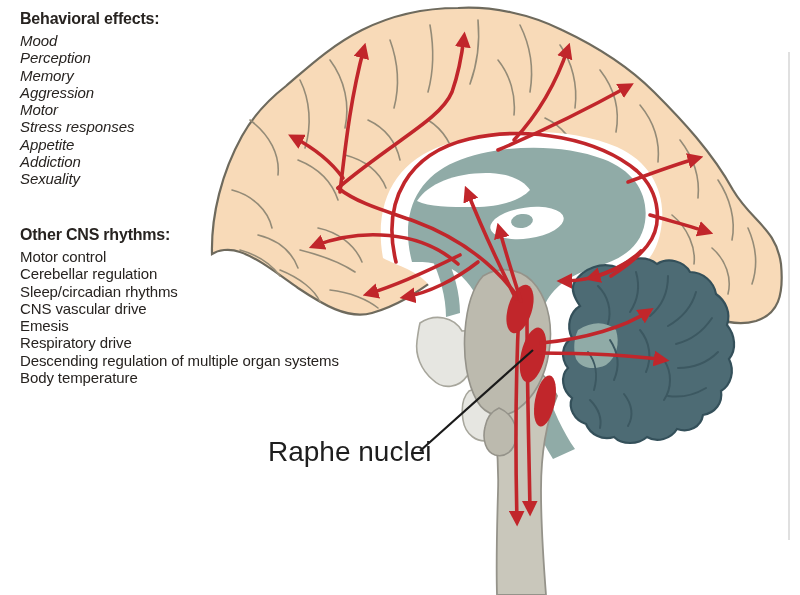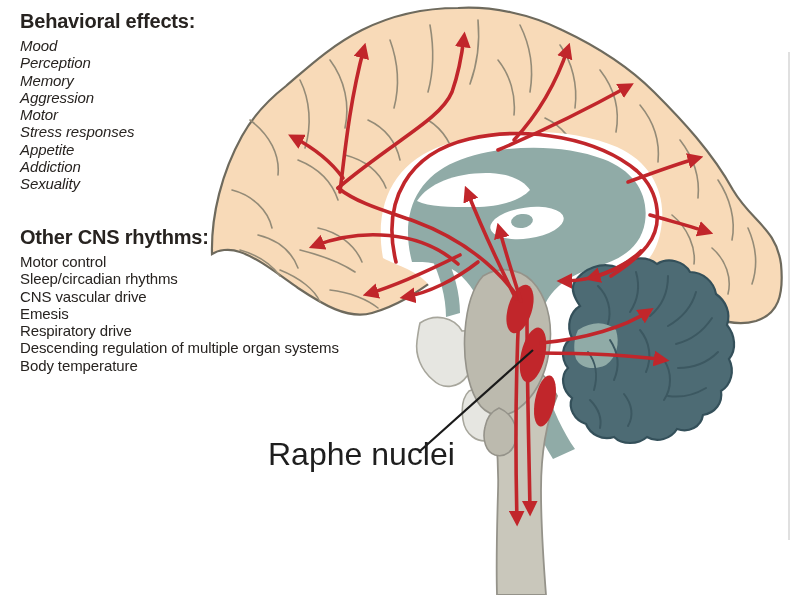--- a/index.html
+++ b/index.html
@@ -8,27 +8,27 @@
     --folia-line:#3c5861; --brainstem-fill:#c9c7bb; --brainstem-outline:#95938a;
     --pons-fill:#bcbaae; --gland-fill:#e6e6e1; --gland-outline:#a7a69c;
     --pathway-red:#c1262b; --pointer-black:#1a1a1a; --text-black:#272320;
     --frame-line:#e0e0e0;
   }
   html,body{margin:0;padding:0;background:#fff;}
   .stage{position:relative;width:800px;height:595px;background:#fff;overflow:hidden;
          font-family:"Liberation Sans",sans-serif;}
   .brain-svg{position:absolute;left:0;top:0;}
   .txt-block{position:absolute;color:var(--text-black);white-space:nowrap;}
-  .txt-heading{font-weight:700;font-size:20px;letter-spacing:-0.2px;}
+  .txt-heading{font-weight:700;font-size:16px;letter-spacing:-0.2px;}
   .txt-item{font-size:15px;line-height:17.3px;letter-spacing:-0.1px;}
   #behavioral-block{left:20px;top:10px;}
   #behavioral-items{margin-top:4px;font-style:italic;}
   #othercns-block{left:20px;top:226px;}
   #othercns-items{margin-top:4px;}
-  .raphe-label{position:absolute;left:268px;top:436px;font-size:32px;color:#1e1e1e;
+  .raphe-label{position:absolute;left:268px;top:436px;font-size:28px;color:#1e1e1e;
                letter-spacing:0px;}
   
   .cerebrum{fill:var(--cerebrum-fill);stroke:var(--cerebrum-outline);stroke-width:2.2;}
   .sulci{fill:none;stroke:var(--sulcus-line);stroke-width:1.6;stroke-linecap:round;}
   .whitematter{fill:#ffffff;stroke:none;}
   .limbic{fill:var(--limbic-fill);stroke:none;}
   .stem{fill:var(--brainstem-fill);stroke:var(--brainstem-outline);stroke-width:1.8;}
   .pons{fill:var(--pons-fill);stroke:var(--brainstem-outline);stroke-width:1.6;}
   .gland{fill:var(--gland-fill);stroke:var(--gland-outline);stroke-width:1.6;}
   .cbl{fill:var(--cerebellum-fill);stroke:var(--cerebellum-line);stroke-width:2.2;}
@@ -233,20 +233,21 @@
       <div class="txt-item">Appetite</div>
       <div class="txt-item">Addiction</div>
       <div class="txt-item">Sexuality</div>
     </div>
   </div>
 
   <div class="txt-block" id="othercns-block">
     <div class="txt-heading">Other CNS rhythms:</div>
     <div id="othercns-items">
       <div class="txt-item">Motor control</div>
+      <div class="txt-item">Cerebellar regulation</div>
       <div class="txt-item">Sleep/circadian rhythms</div>
       <div class="txt-item">CNS vascular drive</div>
       <div class="txt-item">Emesis</div>
       <div class="txt-item">Respiratory drive</div>
       <div class="txt-item">Descending regulation of multiple organ systems</div>
       <div class="txt-item">Body temperature</div>
     </div>
   </div>
 
   <div class="raphe-label">Raphe nuclei</div>

